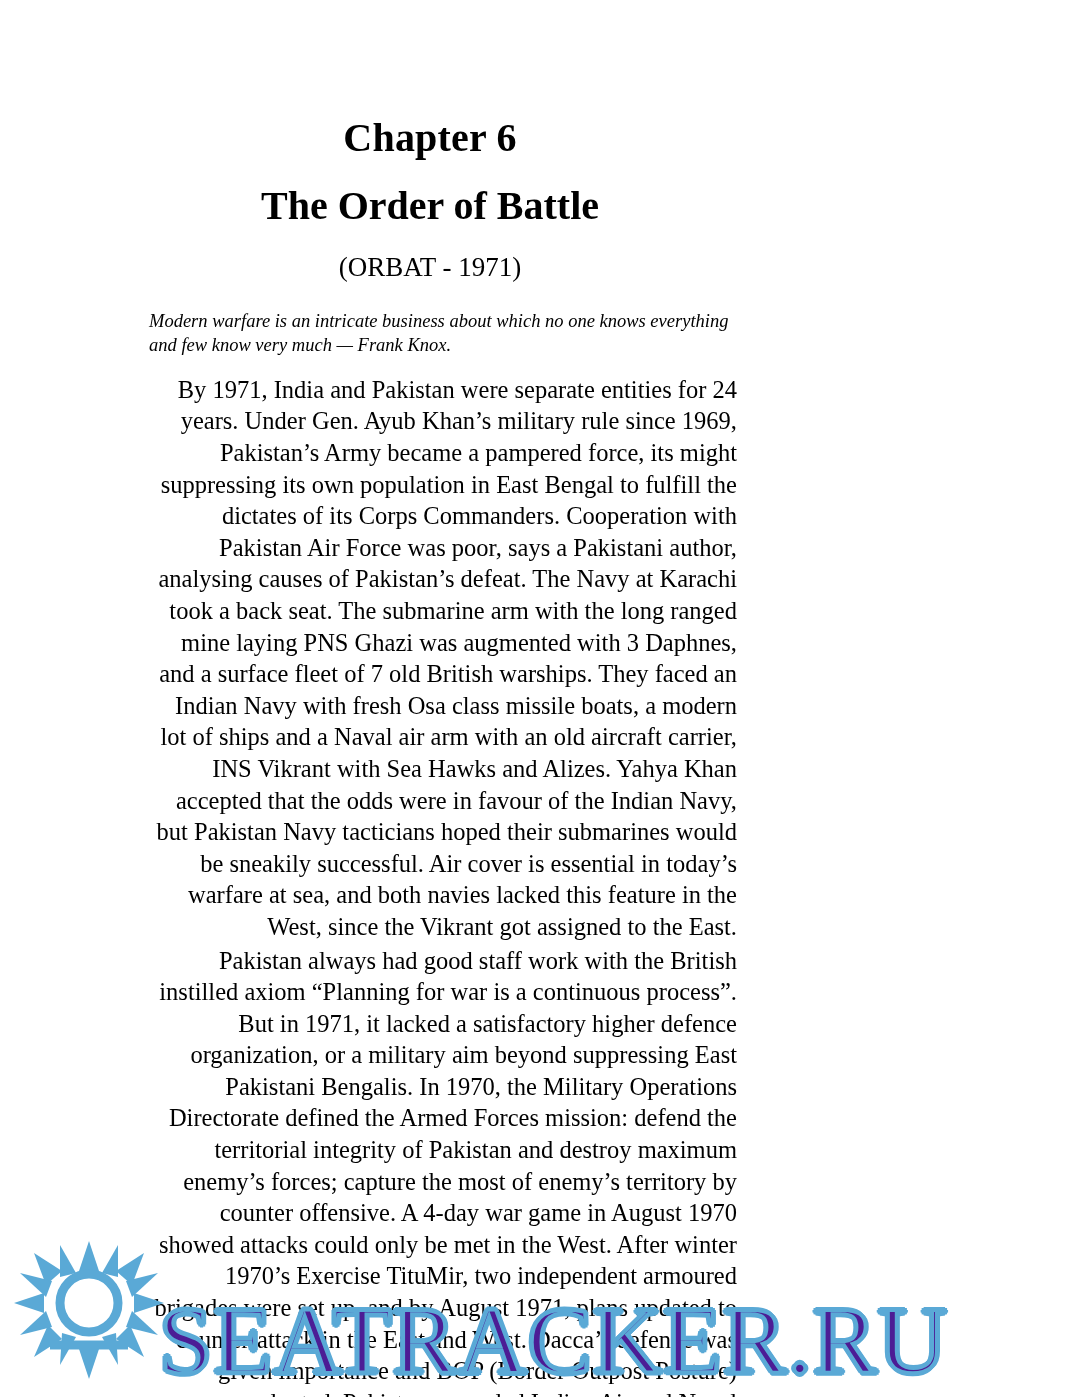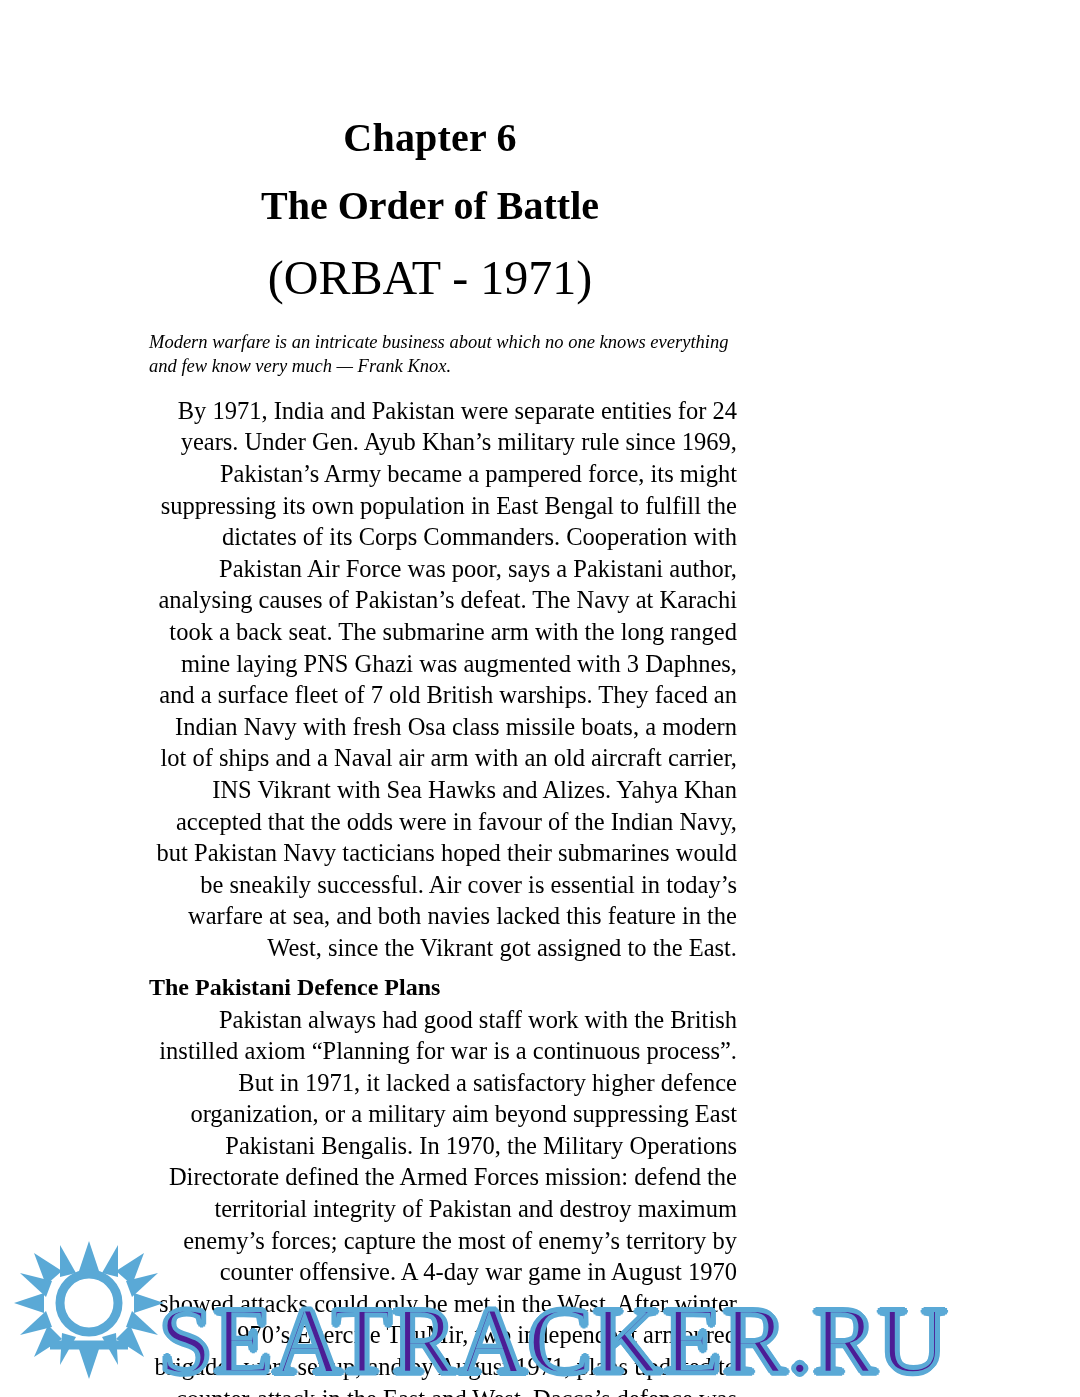--- a/index.html
+++ b/index.html
@@ -37,21 +37,21 @@
   .chapter-title {
     font-family: "Liberation Serif", serif;
     font-weight: bold;
     font-size: 40px;
     line-height: 1.0;
     margin: 9px 0 28px 0;
   }
   .chapter-sub {
     font-family: "Liberation Serif", serif;
     font-weight: normal;
-    font-size: 48px;
+    font-size: 27px;
     line-height: 1.0;
     margin: 0 0 10px 0;
   }
   .body-area {
     padding: 0 123px 0 125px;
     margin-left: 24px;
   }
   .epigraph {
     font-style: italic;
     font-size: 18.5px;
@@ -113,21 +113,20 @@
 
   <div class="title-block">
     <div class="chapter-line">Chapter 6</div>
     <div class="chapter-title">The Order of Battle</div>
     <div class="chapter-sub">(ORBAT - 1971)</div>
   </div>
 
   <div class="body-area">
     <p class="epigraph">Modern warfare is an intricate business about which no one knows everything and few know very much — Frank Knox.</p>
     <p class="para">By 1971, India and Pakistan were separate entities for 24 years. Under Gen. Ayub Khan’s military rule since 1969, Pakistan’s Army became a pampered force, its might suppressing its own population in East Bengal to fulfill the dictates of its Corps Commanders. Cooperation with Pakistan Air Force was poor, says a Pakistani author, analysing causes of Pakistan’s defeat. The Navy at Karachi took a back seat. The submarine arm with the long ranged mine laying PNS Ghazi was augmented with 3 Daphnes, and a surface fleet of 7 old British warships. They faced an Indian Navy with fresh Osa class missile boats, a modern lot of ships and a Naval air arm with an old aircraft carrier, INS Vikrant with Sea Hawks and Alizes. Yahya Khan accepted that the odds were in favour of the Indian Navy, but Pakistan Navy tacticians hoped their submarines would be sneakily successful. Air cover is essential in today’s warfare at sea, and both navies lacked this feature in the West, since the Vikrant got assigned to the East.</p>
-    <p class="subhead">The Pakistani Defence Plans</p>
     <p class="para tight">Pakistan always had good staff work with the British instilled axiom “Planning for war is a continuous process”. But in 1971, it lacked a satisfactory higher defence organization, or a military aim beyond suppressing East Pakistani Bengalis. In 1970, the Military Operations Directorate defined the Armed Forces mission: defend the territorial integrity of Pakistan and destroy maximum enemy’s forces; capture the most of enemy’s territory by counter offensive. A 4-day war game in August 1970 showed attacks could only be met in the West. After winter 1970’s Exercise TituMir, two independent armoured brigades were set up, and by August 1971, plans updated to counter-attack in the East and West. Dacca’s defence was given importance and BOP (Border Outpost Posture) adopted. Pakistan conceded Indian Air and Naval superiority in the East. It assumed 6 Indian</p>
   </div>
 
   <div class="watermark">
     <svg class="wm-sun" viewBox="0 0 150 138">
       <g fill="#5aa9d6">
         <polygon points="75,0 85,30 65,30"></polygon>
         <polygon points="75,138 85,108 65,108"></polygon>
         <polygon points="0,62 30,52 30,72"></polygon>
         <polygon points="150,62 120,52 120,72"></polygon>

